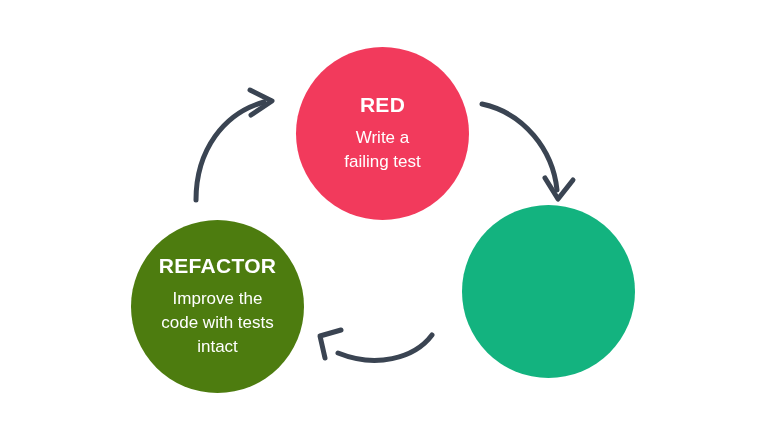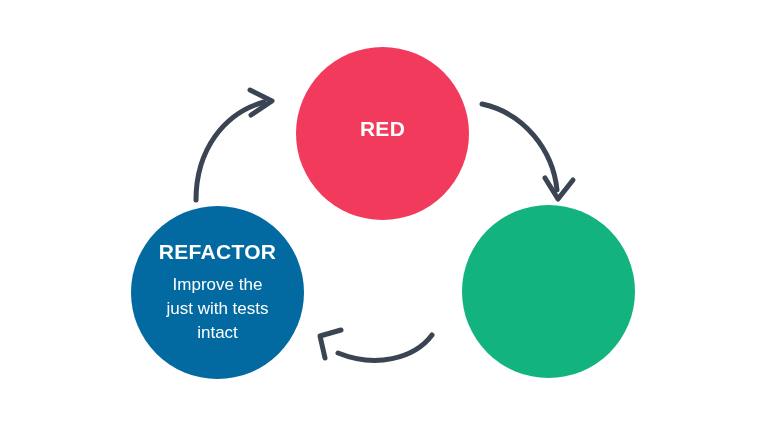--- a/index.html
+++ b/index.html
@@ -62,24 +62,24 @@
   }
   #node-green {
     left: 462px;
     top: 205px;
     width: 173px;
     height: 173px;
     background: #13B37F;
   }
   #node-refactor {
     left: 131px;
-    top: 206px;
+    top: 220px;
     width: 173px;
     height: 173px;
-    background: #0369a1;
+    background: #4d7c0f;
   }
 </style>
 </head>
 <body>
 
 <div id="diagram">
 
   <svg class="arrow-layer" viewBox="0 0 768 432" width="768" height="432">
 
     <g>
@@ -94,25 +94,27 @@
 
     <g>
       <path d="M 432 335 C 414 359 375 368 338 353" fill="none" stroke="#3A4452" stroke-width="5" stroke-linecap="round" stroke-linejoin="round"></path>
       <path d="M 341 330 L 320 336 L 325 358" fill="none" stroke="#3A4452" stroke-width="5" stroke-linecap="round" stroke-linejoin="round"></path>
     </g>
 
   </svg>
 
   <div class="node" id="node-red">
     <div class="node-title">RED</div>
+    <div class="node-desc">Write a
+failing test</div>
   </div>
 
   <div class="node" id="node-green">
   </div>
 
   <div class="node" id="node-refactor">
     <div class="node-title">REFACTOR</div>
     <div class="node-desc">Improve the
-just with tests
+code with tests
 intact</div>
   </div>
 
 </div>
 
 </body></html>

